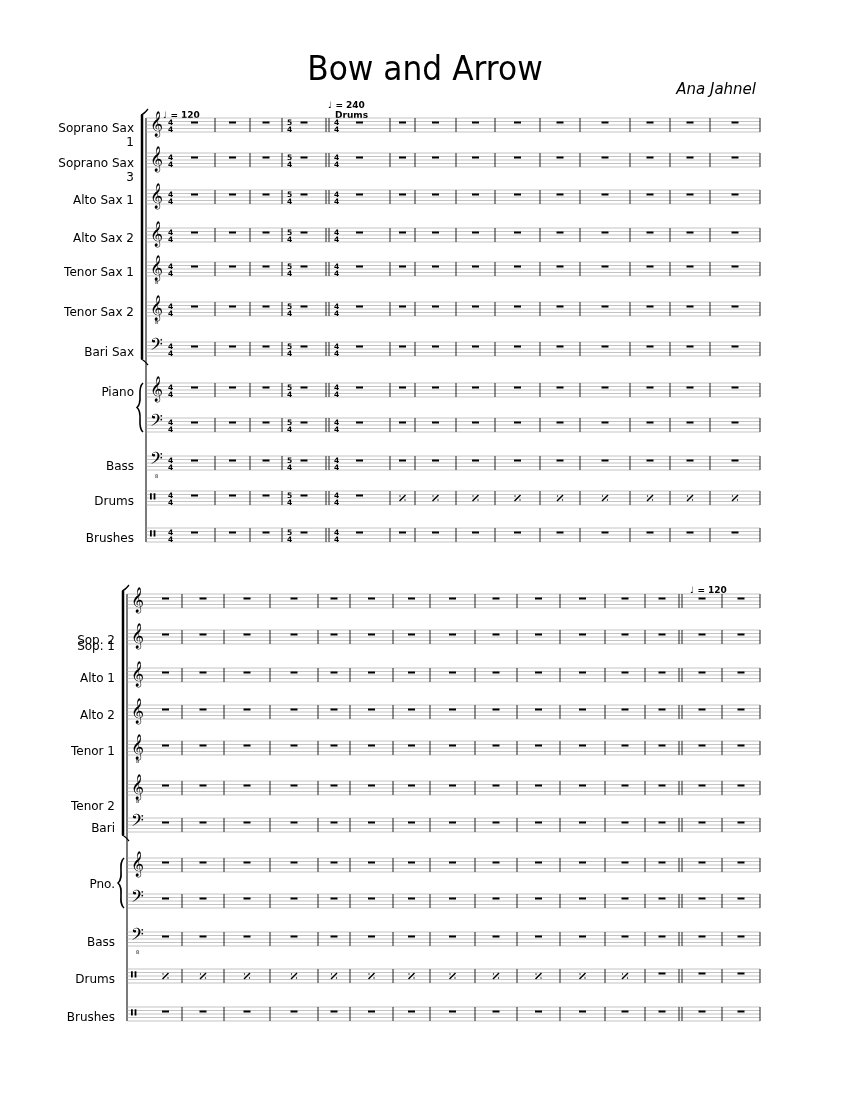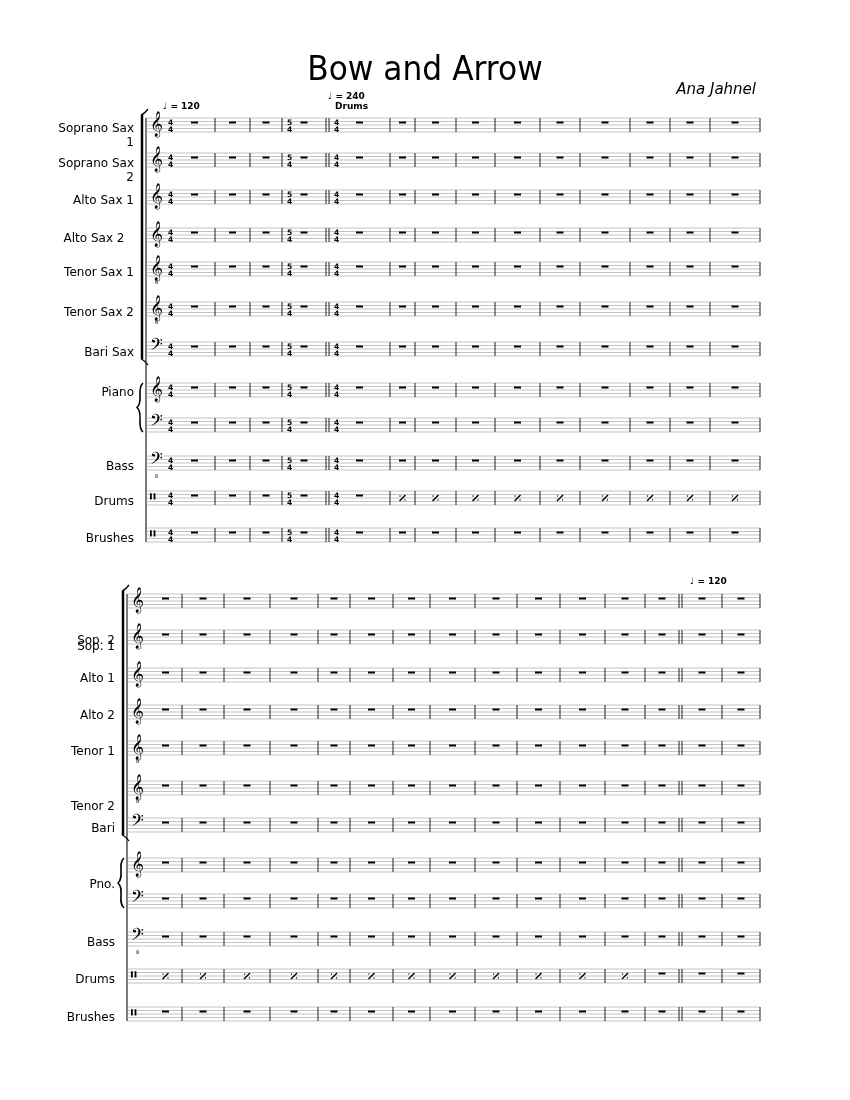--- a/index.html
+++ b/index.html
@@ -1,39 +1,39 @@
 <!DOCTYPE html>
 <html><head>
 <meta charset="utf-8">
 <style>
   html, body { margin: 0; padding: 0; background: #ffffff; }
   body { width: 850px; height: 1100px; position: relative; overflow: hidden; font-family: "DejaVu Sans", sans-serif; color: #000; }
   .title { position: absolute; left: 0; width: 850px; top: 48px; text-align: center; font-family: "DejaVu Sans", sans-serif; font-size: 34px; font-weight: normal; letter-spacing: 0px; transform: scaleX(0.92); }
   .composer { position: absolute; right: 94px; top: 80px; font-size: 15px; font-style: italic; font-family: "DejaVu Sans", sans-serif; }
-  .tempo { position: absolute; font-size: 9px; font-weight: bold; font-family: "DejaVu Sans", sans-serif; line-height: 10px; }
+  .tempo { position: absolute; font-size: 9px; font-weight: bold; font-family: "DejaVu Sans", sans-serif; line-height: 10px; margin-top: 9px; }
   .tempo .sub { display: block; padding-left: 7px; }
   .label { position: absolute; font-size: 12px; font-family: "DejaVu Sans", sans-serif; text-align: right; width: 80px; }
   svg.score { position: absolute; left: 0; top: 0; }
 </style>
 </head>
 <body>
 
 <div class="title">Bow and Arrow</div>
 <div class="composer">Ana Jahnel</div>
 
 <div id="tempo-layer">
     <div class="tempo" style="left: 163px; top: 101px;"><span>♩ = 120</span></div>
     <div class="tempo" style="left: 328px; top: 91px;"><span>♩ = 240</span><span class="sub">Drums</span></div>
     <div class="tempo" style="left: 690px; top: 576px;"><span>♩ = 120</span></div>
   </div>
 <div id="label-layer">
     <div class="label" style="left: 54px; top: 121px;">Soprano Sax 1</div>
-    <div class="label" style="left: 54px; top: 156px;">Soprano Sax 2</div>
+    <div class="label" style="left: 54px; top: 156px;">Soprano Sax 3</div>
     <div class="label" style="left: 54px; top: 193px;">Alto Sax 1</div>
-    <div class="label" style="left: 54px; top: 231px; text-align: center;">Alto Sax 2</div>
+    <div class="label" style="left: 54px; top: 231px;">Alto Sax 2</div>
     <div class="label" style="left: 54px; top: 265px;">Tenor Sax 1</div>
     <div class="label" style="left: 54px; top: 305px;">Tenor Sax 2</div>
     <div class="label" style="left: 54px; top: 345px;">Bari Sax</div>
     <div class="label" style="left: 54px; top: 385px;">Piano</div>
     <div class="label" style="left: 54px; top: 459px;">Bass</div>
     <div class="label" style="left: 54px; top: 494px;">Drums</div>
     <div class="label" style="left: 54px; top: 531px;">Brushes</div>
     <div class="label" style="left: 35px; top: 597px; margin-top: 42px;">Sop. 1</div>
     <div class="label" style="left: 35px; top: 633px;">Sop. 2</div>
     <div class="label" style="left: 35px; top: 671px;">Alto 1</div>

